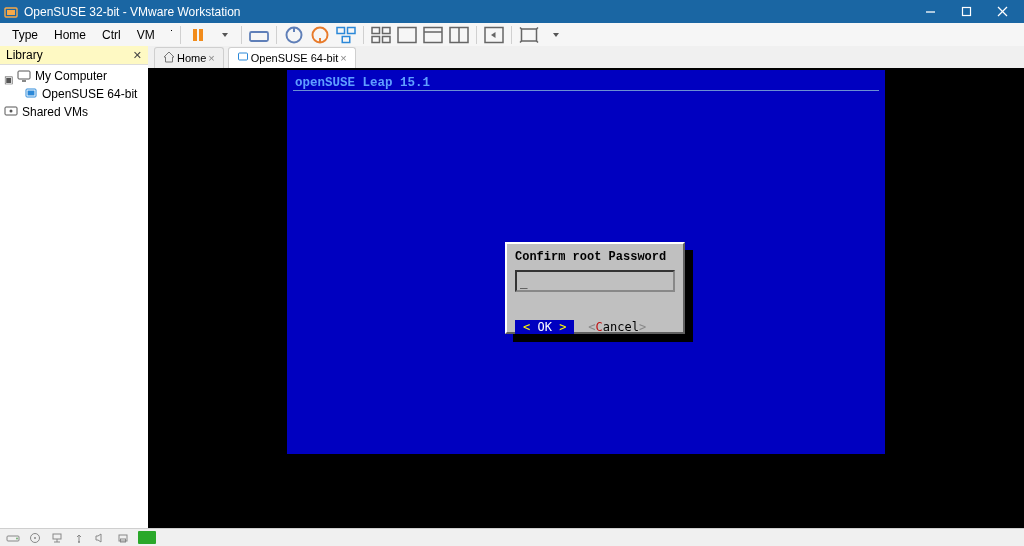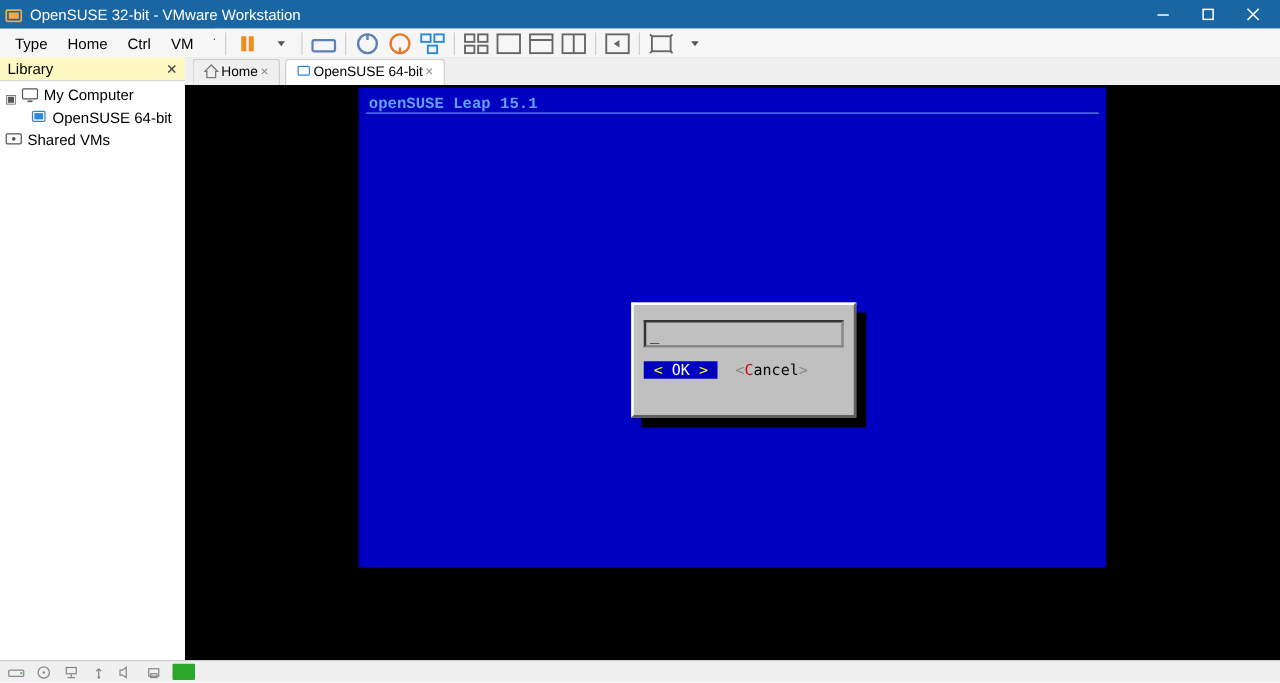--- a/index.html
+++ b/index.html
@@ -35,21 +35,21 @@
   .tab.active{background:#fff;}
   .tab .x{color:#888;font-size:11px;}
   .console{position:absolute;top:68px;left:148px;right:0;bottom:17px;background:#000;display:flex;align-items:flex-start;justify-content:center;}
   .blue-screen{width:598px;height:384px;background:#0000c0;margin-top:2px;position:relative;font-family:"Lucida Console","Courier New",monospace;font-size:12.5px;}
   .os-title{color:#60a0ff;position:absolute;top:6px;left:8px;font-weight:bold;}
   .os-line{position:absolute;top:20px;left:6px;right:6px;height:1px;background:#6b8fd4;}
   .dlg-shadow{position:absolute;left:226px;top:180px;width:180px;height:92px;background:#000;}
   .dlg{position:absolute;left:218px;top:172px;width:180px;height:92px;background:#c0c0c0;border:2px solid #fff;border-right-color:#606060;border-bottom-color:#606060;padding:6px 8px;box-sizing:border-box;}
   .dlg-title{color:#000;font-weight:bold;font-family:"Lucida Console","Courier New",monospace;font-size:12px;}
   .dlg-input{margin-top:6px;height:18px;border:2px inset #888;background:#c0c0c0;padding:0 3px;display:flex;align-items:center;color:#000;font-family:"Lucida Console",monospace;}
-  .dlg-btns{margin-top:11px;display:flex;align-items:center;gap:14px;font-family:"Lucida Console",monospace;font-size:12px;}
+  .dlg-btns{margin-top:28px;display:flex;align-items:center;gap:14px;font-family:"Lucida Console",monospace;font-size:12px;}
   .ok-btn{background:#0000c0;color:#fff;padding:0 8px;}
   .ok-btn::before{content:"< ";color:#ff0;}
   .ok-btn::after{content:" >";color:#ff0;}
   .cancel-btn{color:#000;}
   .cancel-btn .ang{color:#888;}
   .cancel-btn .c{color:#c01010;}
   .statusbar{position:absolute;bottom:0;left:0;right:0;height:17px;background:#f0f0f0;border-top:1px solid #cfcfcf;display:flex;align-items:center;padding:0 6px;font-size:11px;color:#333;justify-content:space-between;}
   .status-icons{display:flex;gap:8px;align-items:center;}
   .status-icons .si{width:14px;height:12px;}
   .status-icons svg{width:14px;height:12px;}
@@ -223,20 +223,21 @@
     <span class="x">×</span>
   </div>
 </div>
 
 <div class="console">
   <div class="blue-screen">
     <div class="os-title">openSUSE Leap 15.1</div>
     <div class="os-line"></div>
     <div class="dlg-shadow"></div>
     <div class="dlg">
+      <div class="dlg-title">Confirm root Password</div>
       <div class="dlg-input">
           <span>_</span>
         </div>
       <div class="dlg-btns">
         <span class="ok-btn">OK</span>
         <span class="cancel-btn"><span class="ang">&lt;</span><span class="c">C</span><span>ancel</span><span class="ang">&gt;</span></span>
       </div>
     </div>
   </div>
 </div>

